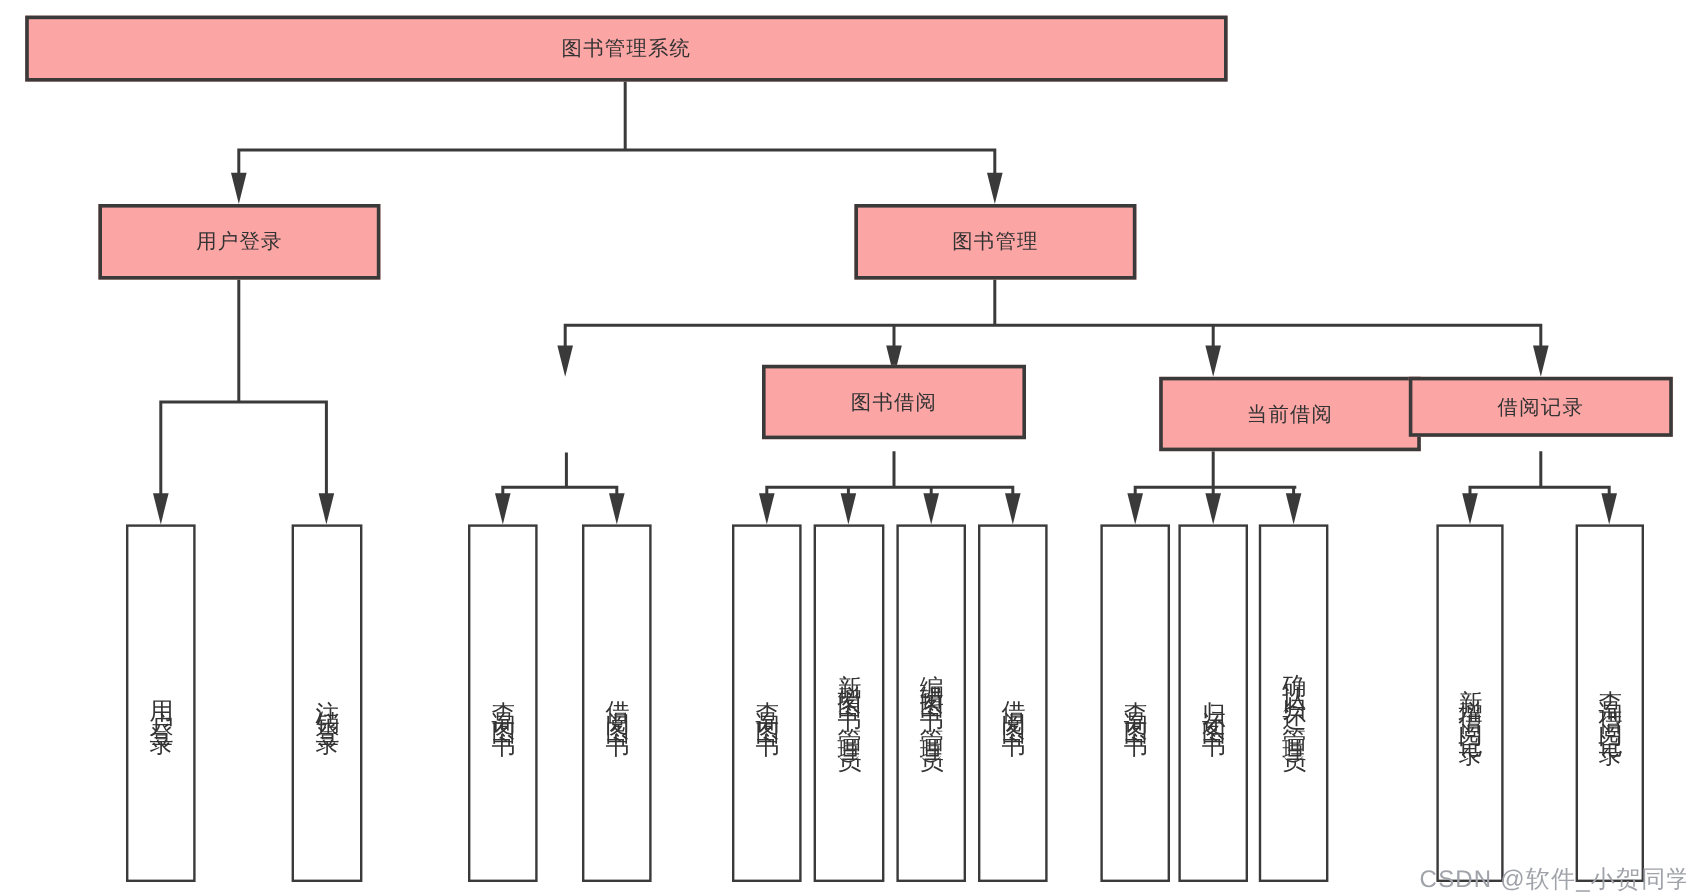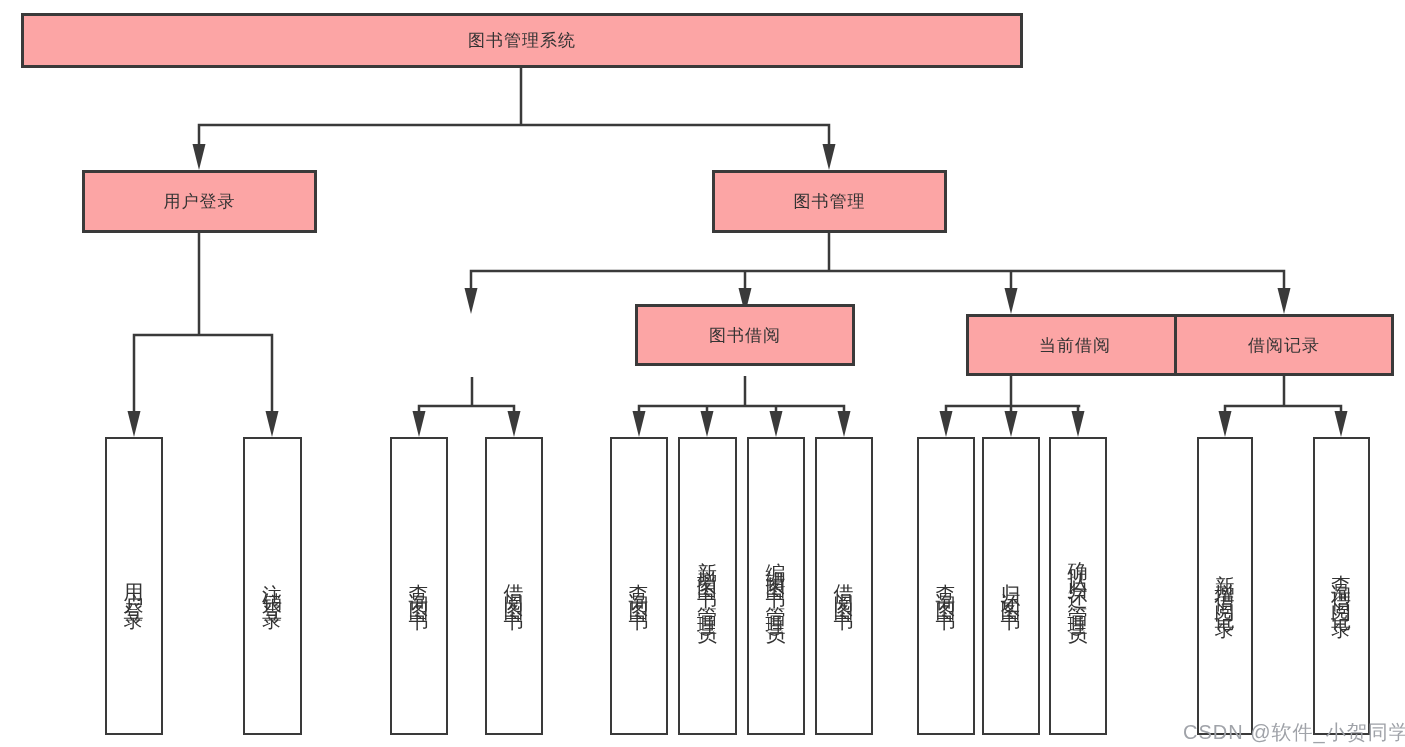--- a/index.html
+++ b/index.html
@@ -120,21 +120,21 @@
     <path class="ah" d="M1334.5 411 h13 L1341 437 Z"></path>
   </svg>
 
   <div class="node" style="left:21px; top:13px; width:1002px; height:55px;">图书管理系统</div>
 
   <div class="node" style="left:82px; top:170px; width:235px; height:63px;">用户登录</div>
   <div class="node" style="left:712px; top:170px; width:235px; height:63px;">图书管理</div>
 
   <div class="node" style="left:635px; top:304px; width:220px; height:62px;">图书借阅</div>
   <div class="node" style="left:952px; top:314px; width:218px; height:62px;margin-left:14px;">当前借阅</div>
-  <div class="node" style="left:1174px; top:314px; width:220px; height:62px;">借阅记录</div>
+  <div class="node" style="left:1174px; top:314px; width:220px; height:50px;">借阅记录</div>
 
   <div class="leaf" style="left:105px;">
     <span class="vtext">用户登录</span>
   </div>
   <div class="leaf" style="left:243px; width:59px;">
     <span class="vtext">注销登录</span>
   </div>
 
   <div class="leaf" style="left:390px;">
     <span class="vtext">查询图书</span>

